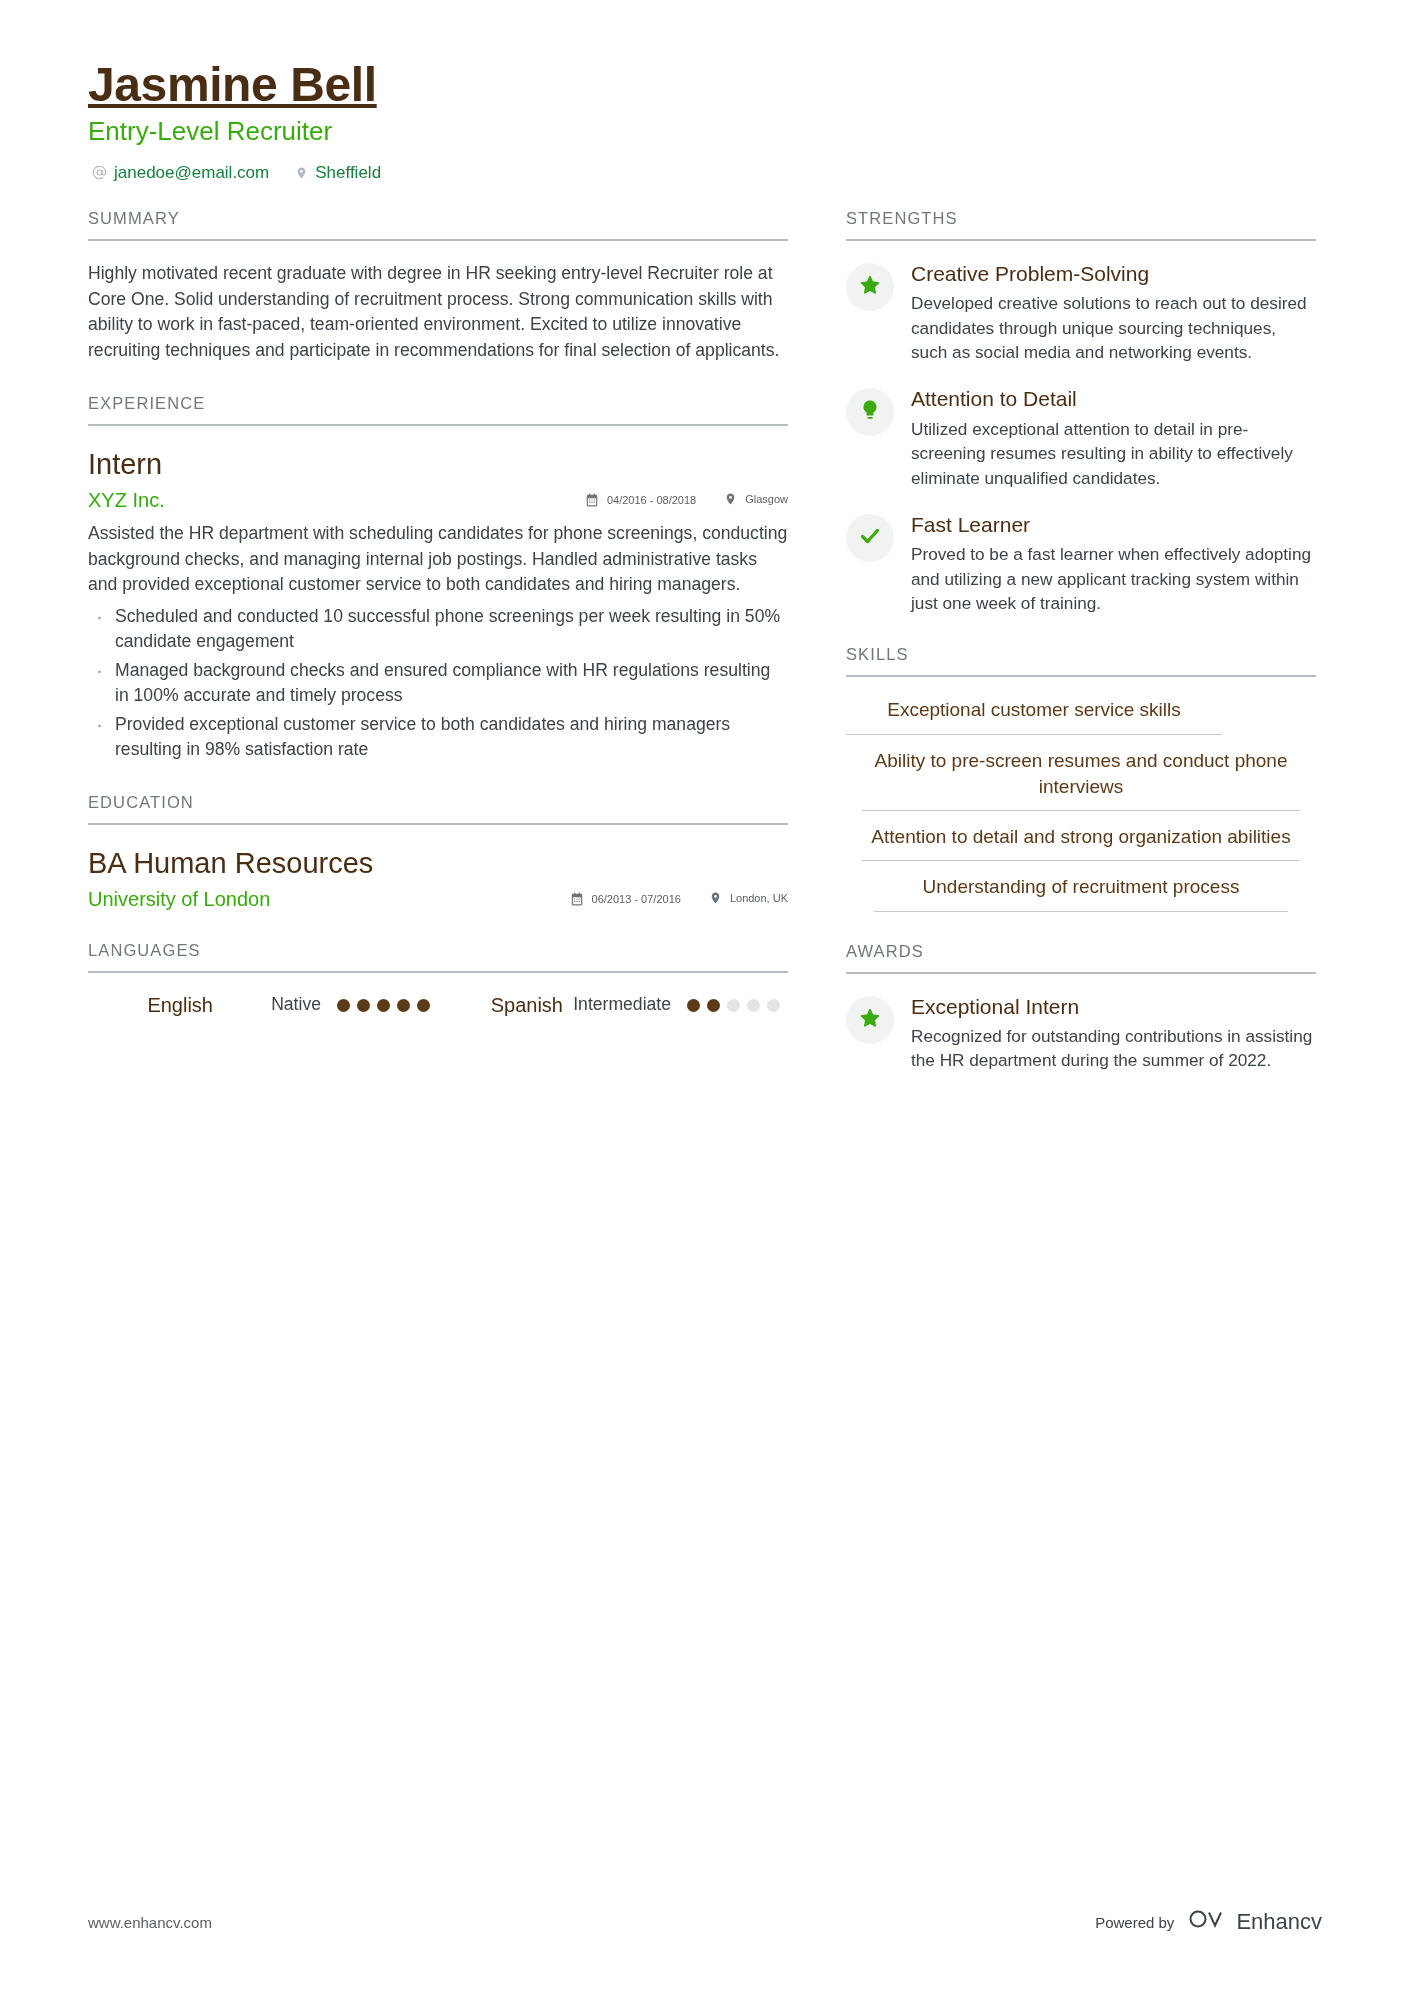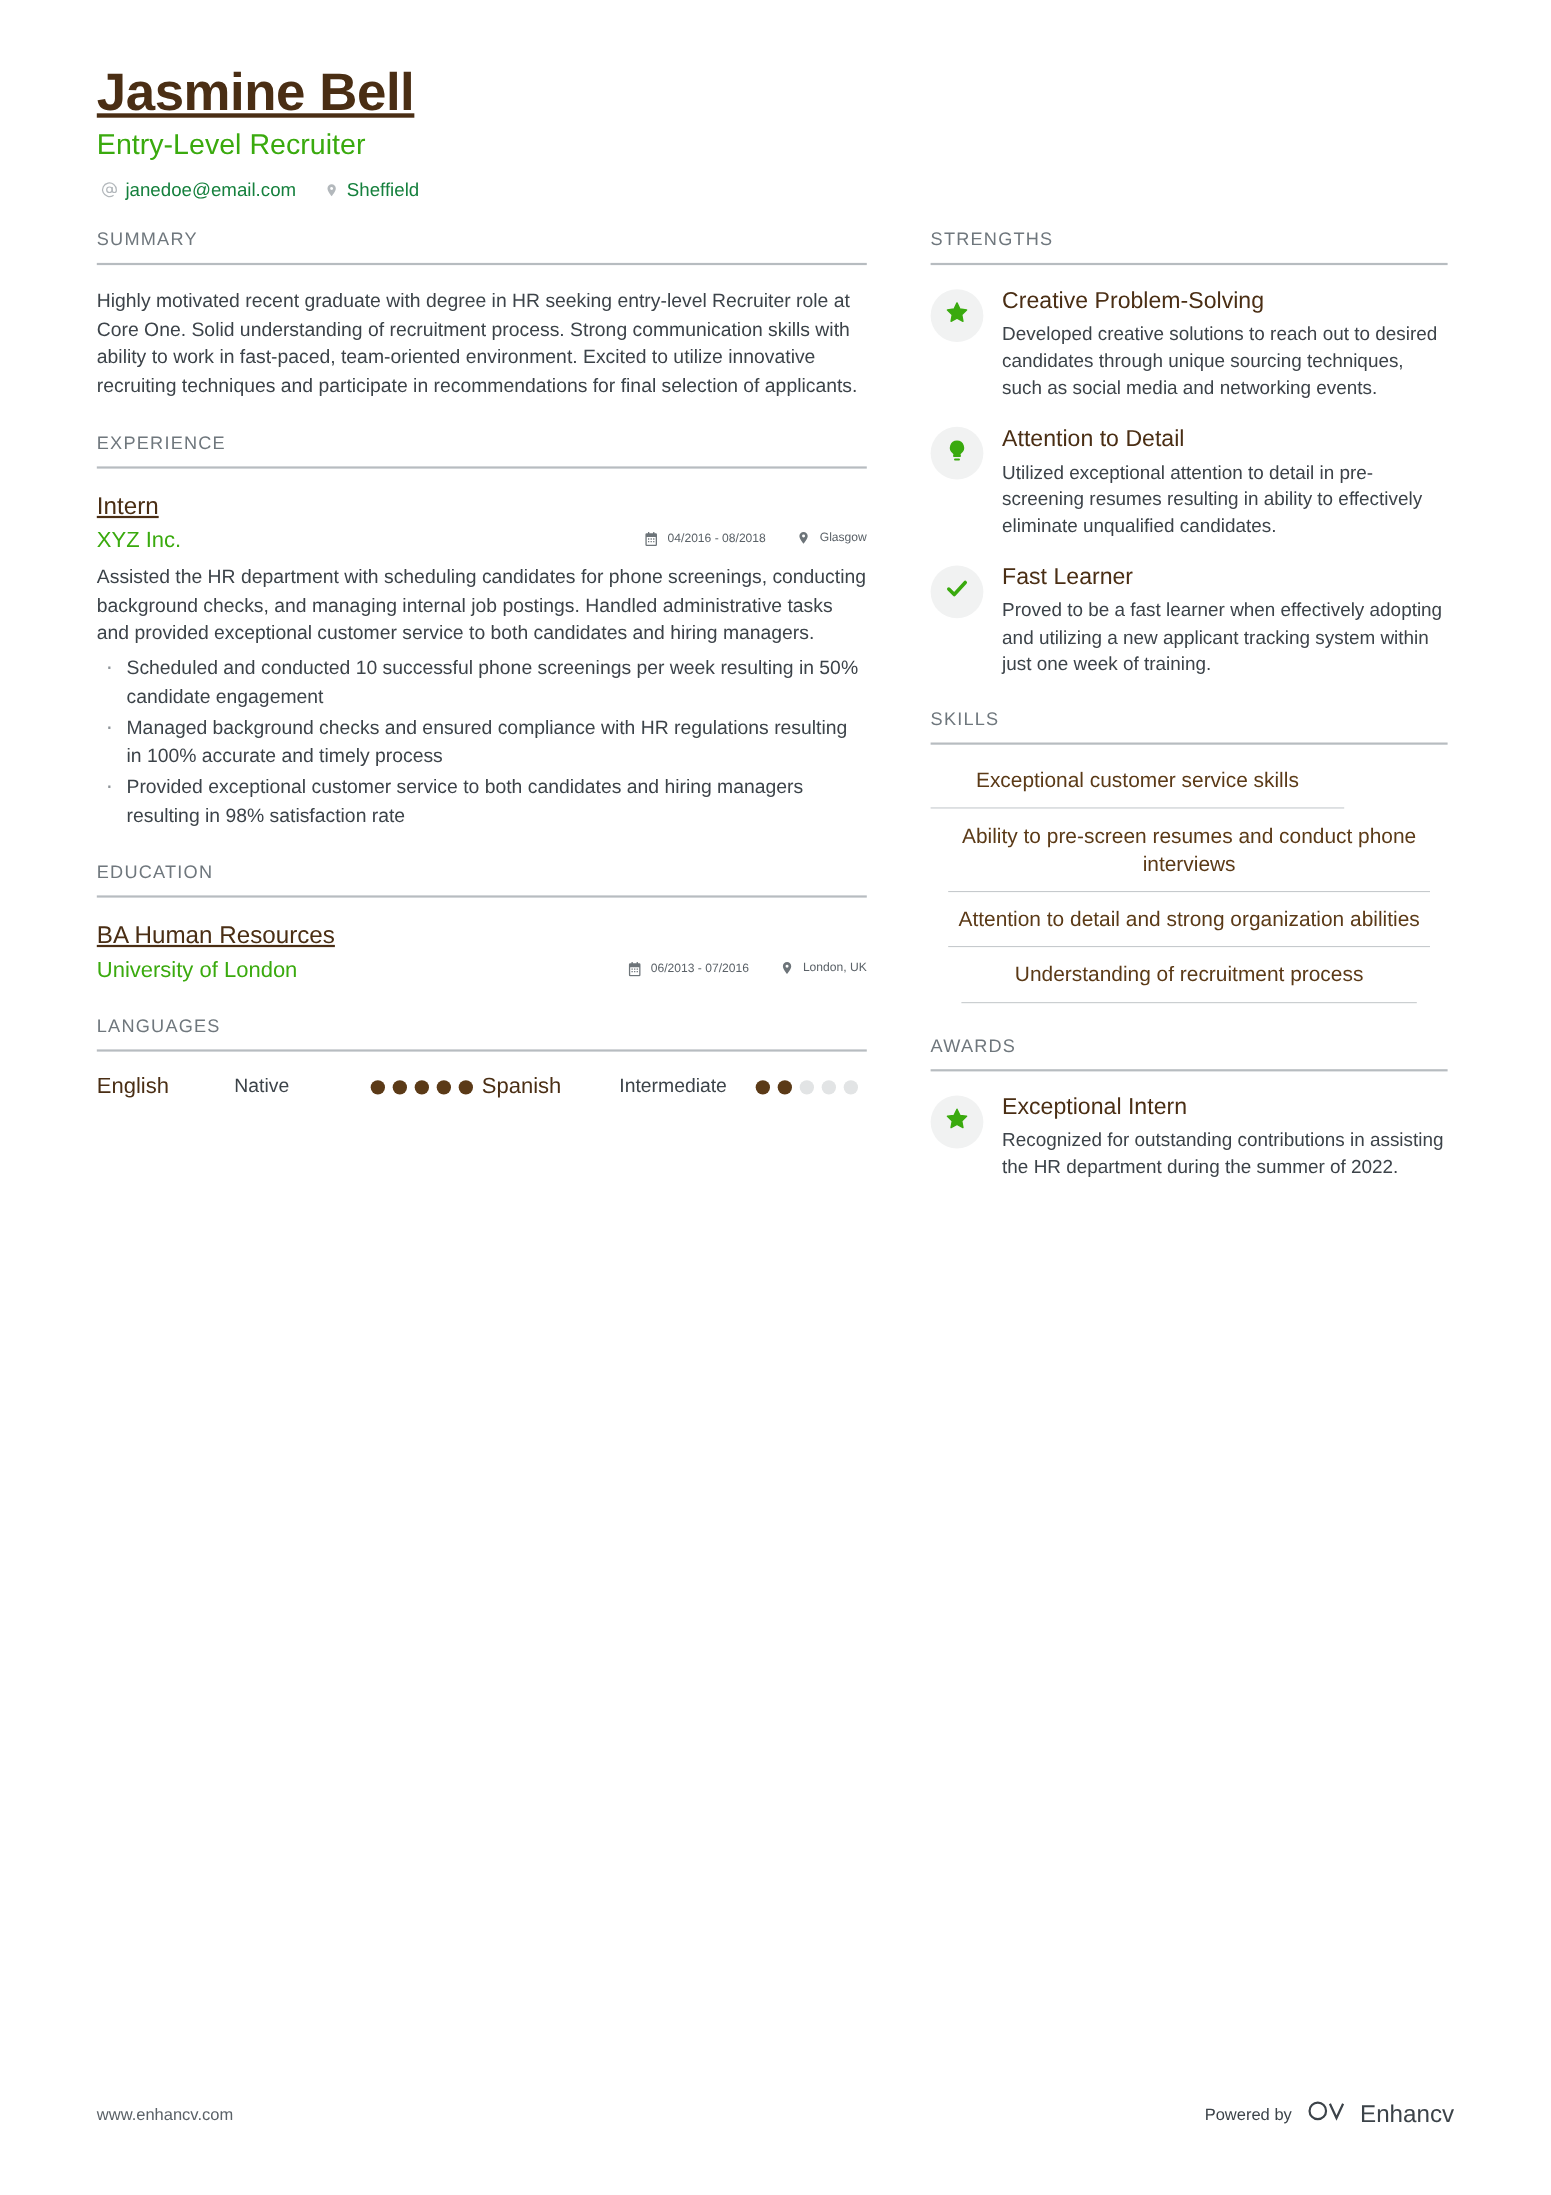--- a/index.html
+++ b/index.html
@@ -71,25 +71,24 @@
   
   .body-text {
     font-size: 17.6px;
     line-height: 1.46;
     color: #3c4349;
   }
 
   
   .entry { margin-bottom: 6px; }
   .entry-title {
-    font-size: 22px;
+    font-size: 29px;
     color: #4a2e14;
     line-height: 1.25;
     margin-bottom: 7px;
-    text-decoration: underline;
   }
   .entry-meta {
     display: flex;
     align-items: baseline;
     margin-bottom: 9px;
   }
   .entry-org {
     font-size: 20px;
     color: #3aaa0e;
     flex: none;
@@ -134,21 +133,21 @@
   }
 
   .edu-meta .entry-org { font-size: 20px; }
 
   
   .lang-grid {
     display: flex;
     gap: 0;
     margin-top: 4px;
   }
-  .lang-item { width: 370px; display: flex; align-items: flex-start; }
+  .lang-item { width: 370px; display: flex; align-items: flex-start; text-align: right; }
   .lang-name {
     font-size: 20px;
     color: #4a2e14;
     width: 125px;
     flex: none;
     line-height: 1.25;
   }
   .lang-right { display: flex; align-items: flex-start; gap: 16px; }
   .lang-level {
     font-size: 17.6px;

